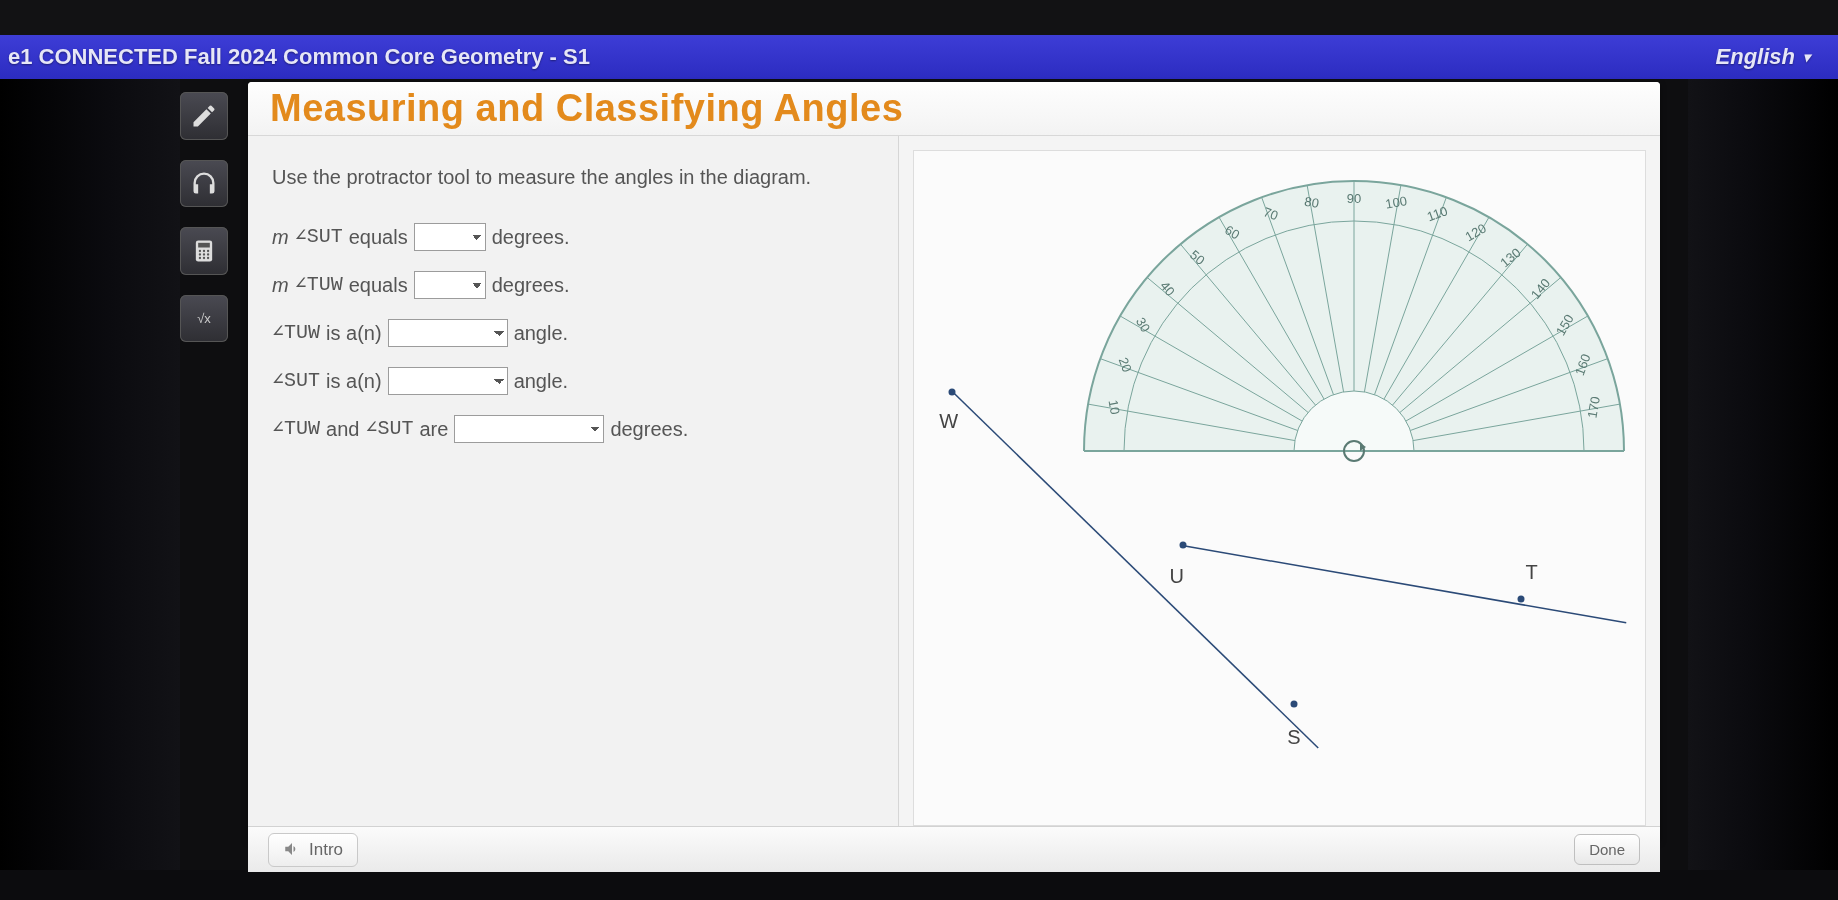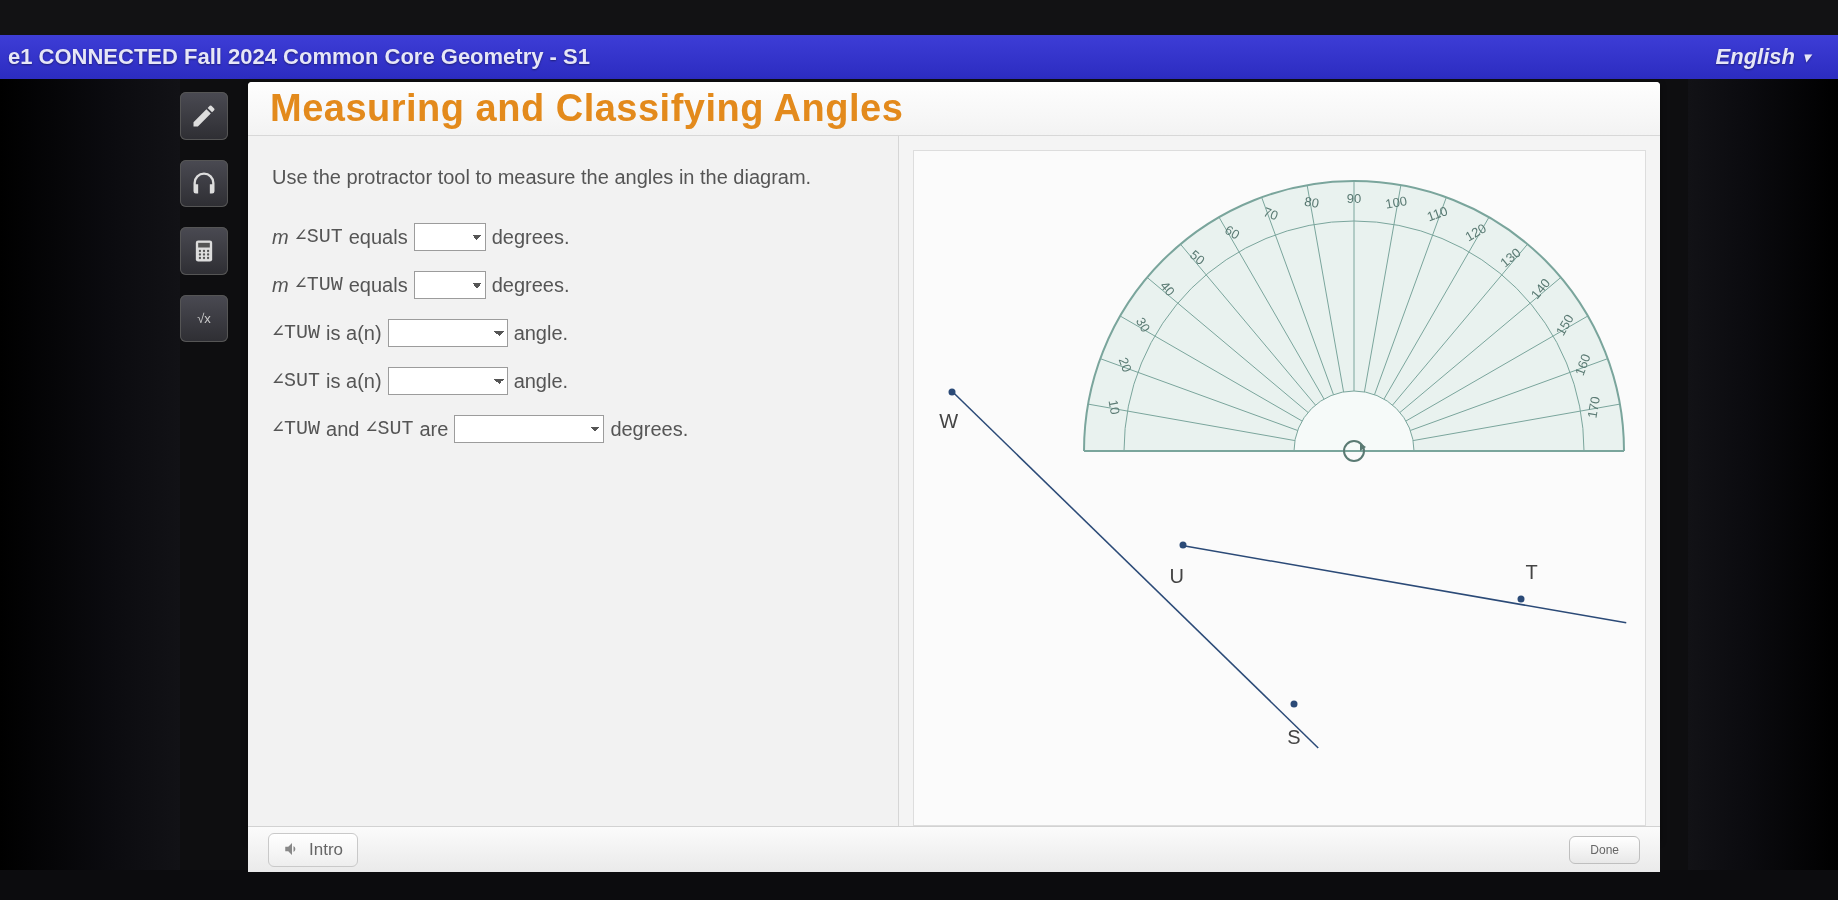--- a/index.html
+++ b/index.html
@@ -45,21 +45,21 @@
   svg.lines { position:absolute; inset:0; width:100%; height:100%; }
 
   
   .protractor { position:absolute; cursor:grab; }
   .protractor svg { overflow:visible; }
 
   
   .bottom-bar { position:absolute; left:248px; right:178px; bottom:28px; height:46px; background:linear-gradient(#fbfbfb,#eaeaea); border-top:1px solid #d2d2d2; display:flex; align-items:center; padding:0 20px; }
   .intro-btn { display:flex; align-items:flex-start; gap:8px; padding:6px 14px; border:1px solid #c9c9c9; border-radius:6px; background:linear-gradient(#fff,#eee); color:#666; font-size:17px; cursor:pointer; }
   .bottom-bar .spacer { flex:1; }
-  .done-btn { padding:6px 20px; border:1px solid #bfbfbf; border-radius:6px; background:linear-gradient(#fff,#e8e8e8); color:#666; font-size:12px; cursor:pointer; }
+  .done-btn { padding:6px 14px; border:1px solid #bfbfbf; border-radius:6px; background:linear-gradient(#fff,#e8e8e8); color:#666; font-size:15px; cursor:pointer; }
 </style>
 </head>
 <body>
 
 <div class="stage">
   <div class="frame-left"></div>
   <div class="frame-right"></div>
   <div class="frame-top"></div>
   <div class="frame-bottom"></div>
 

